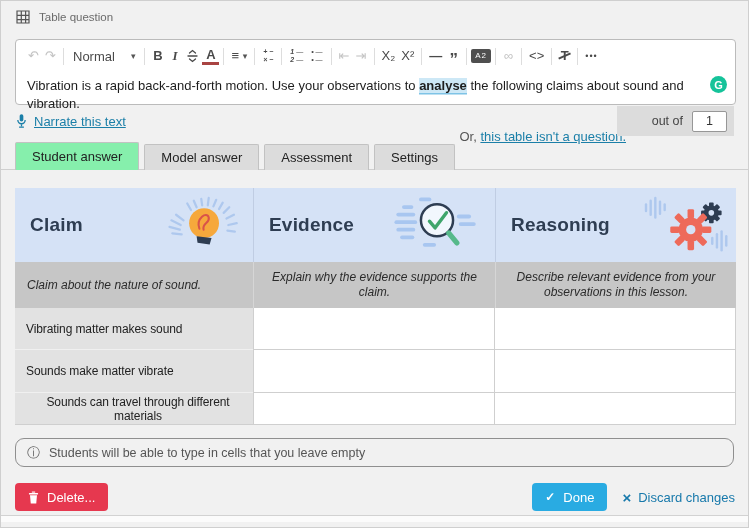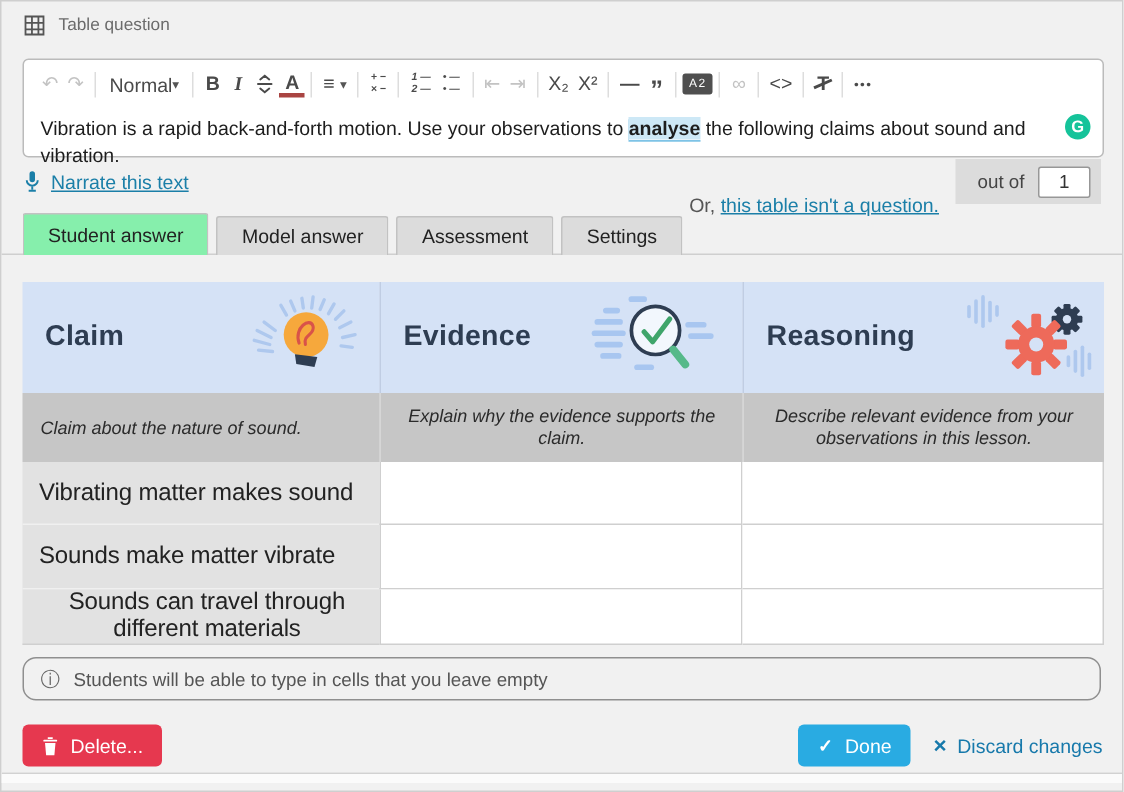--- a/index.html
+++ b/index.html
@@ -15,21 +15,21 @@
   
   .editor-box { position:absolute; left:14px; top:38px; width:721px; height:66px;
                 background:#fff; border:1px solid #bbb; border-radius:4px; }
   .toolbar { height:32px; display:flex; align-items:center; padding:0 9px; color:#4a4a4a; overflow:hidden; }
   .tb { min-width:17px; text-align:center; padding:0 3px; font-size:13px; line-height:30px; cursor:pointer;
         display:inline-flex; align-items:center; justify-content:center; height:30px; }
   .tb.b { font-weight:bold; }
   .tb.i { font-style:italic; font-family:"Liberation Serif", serif; font-weight:bold; }
   .tb.dis { color:#c3c3c3; }
   .sep { width:1px; height:17px; background:#ddd; margin:0 4px; flex:0 0 1px; }
-  .style-sel { display:flex; align-items:center; padding:0 5px; font-size:13px; cursor:pointer; }
+  .style-sel { display:flex; align-items:center; gap:16px; padding:0 5px; font-size:13px; cursor:pointer; }
   .caret { font-size:9px; color:#555; }
   .color-a { border-bottom:3px solid #a94442; line-height:14px; height:auto; font-weight:bold; }
   .mini { display:inline-flex; flex-direction:column; justify-content:center; gap:2px;
           font-size:7px; line-height:6px; font-weight:bold; letter-spacing:0; padding:0 4px; cursor:pointer; }
   .a2 { background:#4f4f4f; color:#fff; font-size:8px; font-weight:normal; padding:3px 4px;
         border-radius:2px; letter-spacing:1px; line-height:8px; height:auto; }
   .slashed { position:relative; font-weight:bold; }
   .slashed::after { content:""; position:absolute; left:2px; right:2px; top:48%; height:1.5px;
                     background:#4a4a4a; transform:rotate(-24deg); }
   .quote-ic { font-size:17px; font-weight:bold; line-height:10px; padding-top:8px; }
@@ -39,21 +39,21 @@
   .grammarly { position:absolute; right:8px; top:4px; width:17px; height:17px; border-radius:50%;
                background:var(--grammarly_green,#15c39a); color:#fff; font-size:11px; font-weight:bold;
                display:flex; align-items:center; justify-content:center; cursor:pointer; }
 
   
   .narrate { position:absolute; left:15px; top:112px; display:flex; align-items:center; gap:7px;
              color:var(--link_teal,#1b7fa8); font-size:13px; cursor:pointer; }
   .narrate .lbl { text-decoration:underline; }
   .or-row { position:absolute; top:128px; right:122px; font-size:13px; color:#555; white-space:nowrap; }
   .or-row a { color:var(--link_teal,#1b7fa8); text-decoration:underline; cursor:pointer; }
-  .outof { position:absolute; top:105px; right:14px; width:97px; height:30px; background:#dcdcdc;
+  .outof { position:absolute; top:105px; right:14px; width:117px; height:30px; background:#dcdcdc;
            display:flex; align-items:center; justify-content:flex-end; gap:9px; padding:0 7px;
            font-size:12.5px; color:#444; }
   .outof input { width:35px; height:21px; border:1px solid #979797; border-radius:2px; text-align:center;
                  font-size:12.5px; background:#fff; font-family:inherit; color:#333; }
 
   
   .tabs { position:absolute; left:14px; top:141px; height:28px; display:flex; align-items:flex-end; gap:5px; z-index:2; }
   .tab { height:26px; padding:0 16px; display:flex; align-items:center; font-size:13px; color:#222;
          background:#dcdcdc; border:1px solid #c2c2c2; border-bottom:none; border-radius:2px 2px 0 0; cursor:pointer; }
   .tab.active { height:28px; background:#86efac; }
@@ -67,21 +67,21 @@
   
   .ctable { position:absolute; left:14px; top:18px; width:721px; font-size:13px; }
   .trow { display:grid; grid-template-columns:238px 242px 241px;text-align:center; }
   .hcell { background:var(--header_blue,#d5e2f6); height:74px; display:flex; align-items:center;
            justify-content:space-between; padding:0 6px 0 15px; cursor:pointer; }
   .hcell + .hcell { border-left:1px solid #c0cde3; }
   .htitle { font-size:19px; font-weight:bold; color:var(--navy,#2e3d52); letter-spacing:0.2px; }
   .icell { background:#c6c6c6; font-style:italic; font-size:12px; color:#2b2b2b; padding:7px 12px;
            display:flex; align-items:center; min-height:46px; line-height:15px; cursor:text; }
   .icell + .icell { border-left:1px solid #d6d6d6; }
-  .lcell { background:#e2e2e2; font-size:16px; color:#222; display:flex; align-items:center;
+  .lcell { background:#e2e2e2; font-size:12px; color:#222; display:flex; align-items:center;
            padding:0 3px 0 11px; border-bottom:1px solid #f0f0f0; letter-spacing:-0.1px; cursor:text; }
   .acell { background:#fff; border-right:1px solid #cfcfcf; border-bottom:1px solid #cfcfcf; cursor:text; }
   .acell.first { border-left:1px solid #cfcfcf; }
   .r1 { min-height:42px; } .r2 { min-height:43px; } .r3 { min-height:32px; }
   .trow.last .lcell { border-bottom:1px solid #cfcfcf; }
 
   
   .infobar { position:absolute; left:14px; top:268px; width:719px; height:29px; border:1px solid #8f8f8f;
              border-radius:9px; display:flex; align-items:center; gap:9px; padding:0 11px;
              color:#555; font-size:12.5px; }

